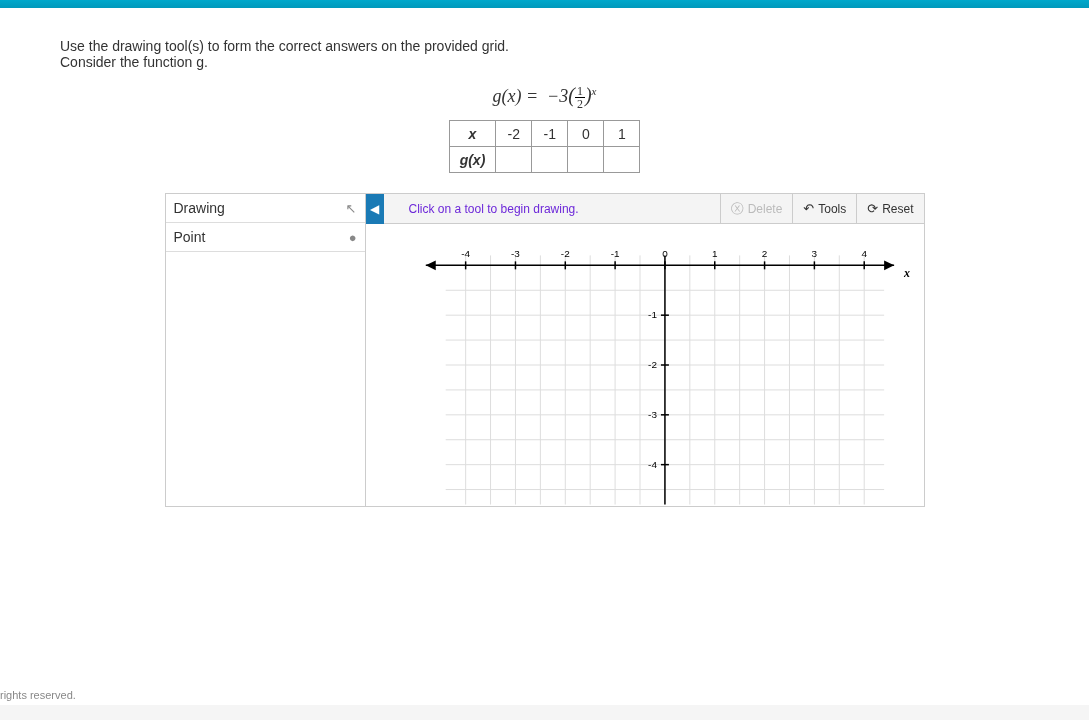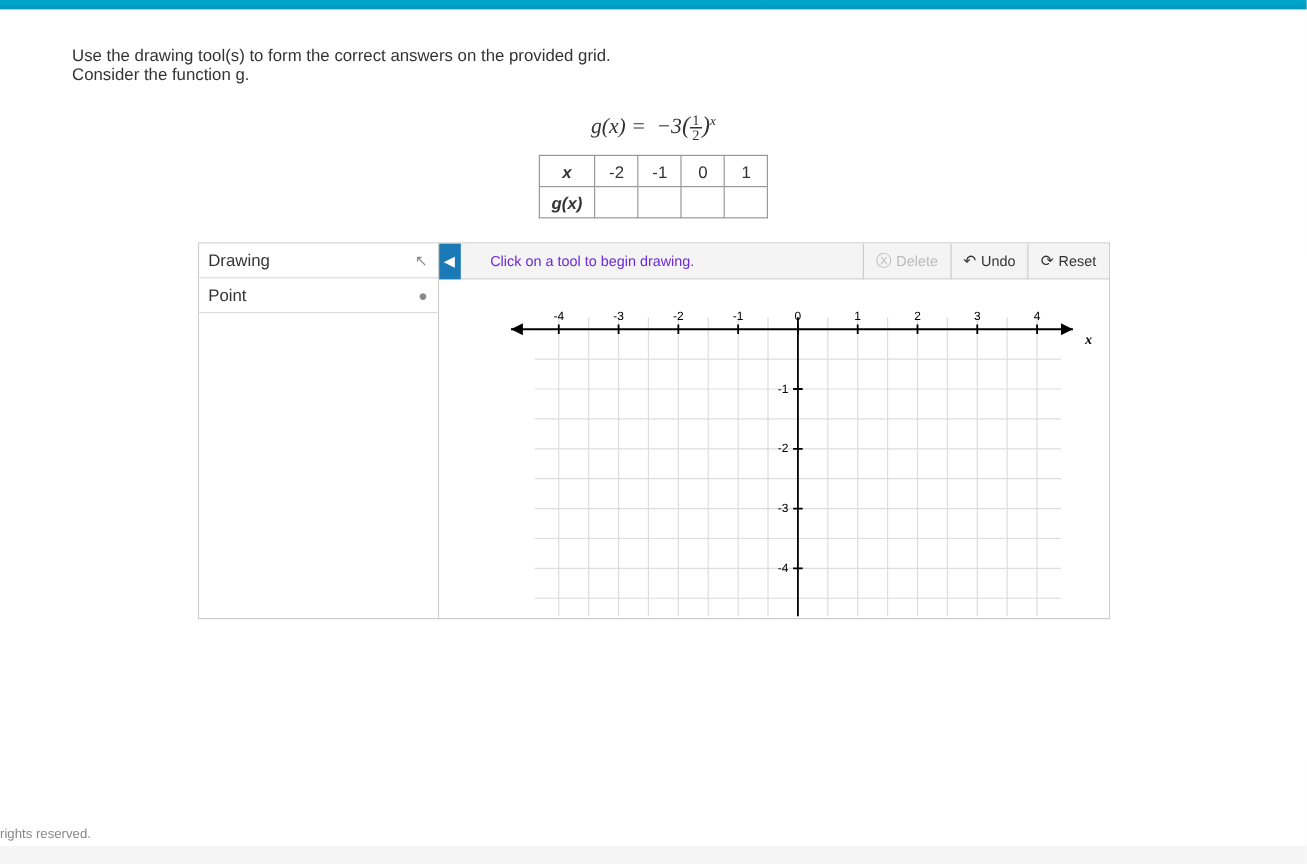--- a/index.html
+++ b/index.html
@@ -8,21 +8,21 @@
   background: #f5f5f5;
   color: #333;
   font-size: 14px;
   width: 1089px;
   height: 720px;
   overflow: hidden;
 }
 .top-bar { height: 8px; background: linear-gradient(#00a8cc,#0099bb); }
 .content { padding: 30px 60px 10px 60px; background:#fff; height: 697px; position:relative;}
 .instr { }
-.instr2 { margin-bottom: 24px; }
+.instr2 { margin-bottom: 14px; }
 .formula { text-align:center; font-family: 'Times New Roman', serif; font-style: italic; font-size: 18px; margin: 6px 0 10px 0;}
 .formula .paren { font-size: 20px; }
 .formula sup { font-size: 11px; }
 .frac { display:inline-block; vertical-align: middle; text-align:center; font-size:12px; line-height:1; font-style:normal;}
 .frac .n { display:block; border-bottom:1px solid #000; padding:0 2px;}
 .frac .d { display:block; padding:0 2px;}
 .instr3 { margin-bottom: 14px; }
 table.values { border-collapse: collapse; margin: 0 auto 20px auto; }
 table.values td, table.values th { border:1px solid #999; padding:4px 10px; text-align:center; min-width:36px; height:26px; font-weight:normal;}
 table.values th { font-weight: bold; font-style: italic; background:#fff;}
@@ -92,21 +92,21 @@
     <div class="canvas-side">
       <div class="canvas-bar">
         <div class="arrow">◀</div>
         <div class="hint">Click on a tool to begin drawing.</div>
         <div class="btn disabled">
           <span class="bicon">ⓧ</span>
           <span>Delete</span>
         </div>
         <div class="btn">
           <span class="bicon">↶</span>
-          <span>Undo</span>
+          <span>Tools</span>
         </div>
         <div class="btn">
           <span class="bicon">⟳</span>
           <span>Reset</span>
         </div>
       </div>
       <div class="graph-area">
         <svg class="graph" viewBox="0 0 560 280">
 
           <g>

